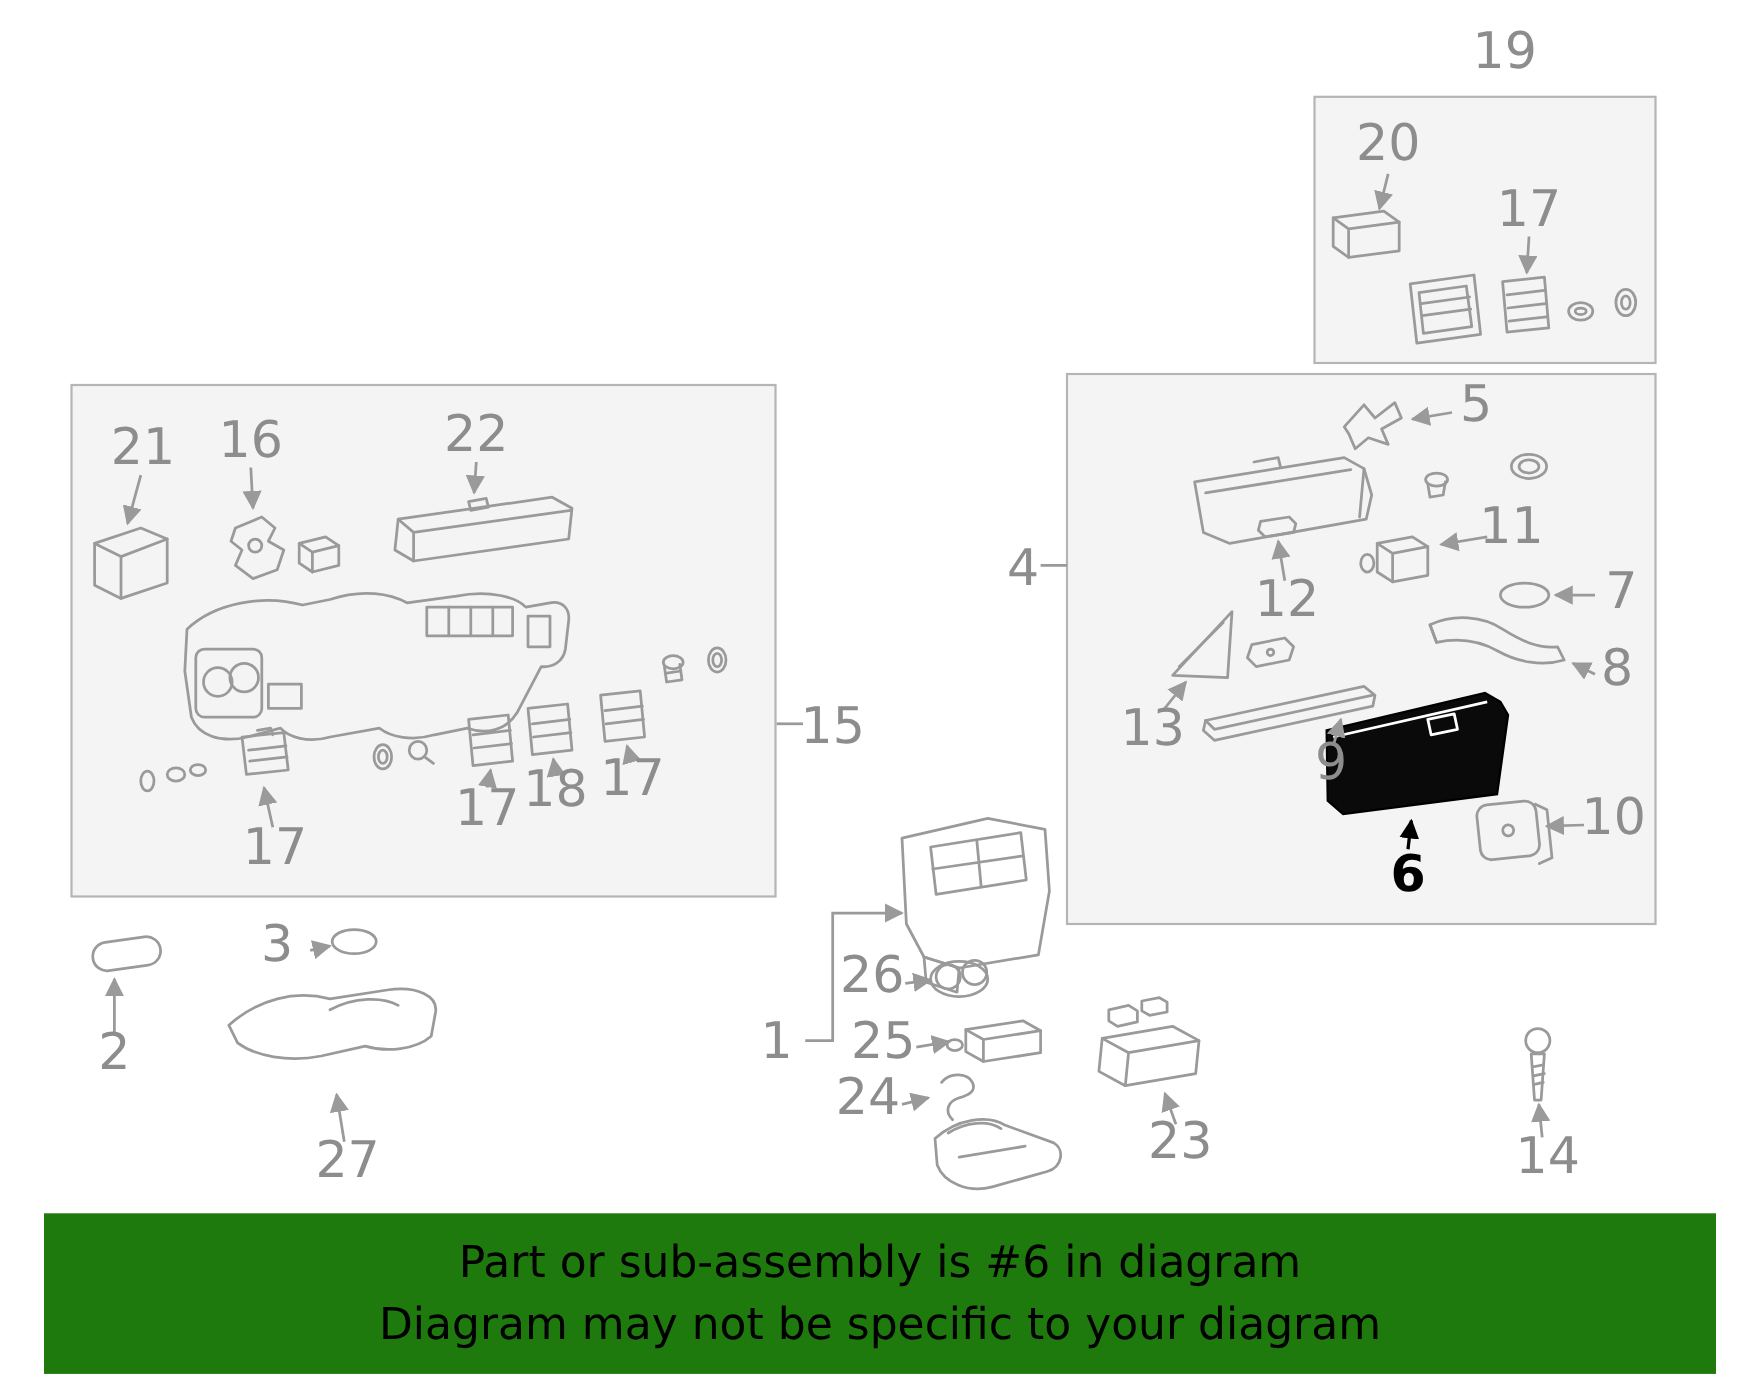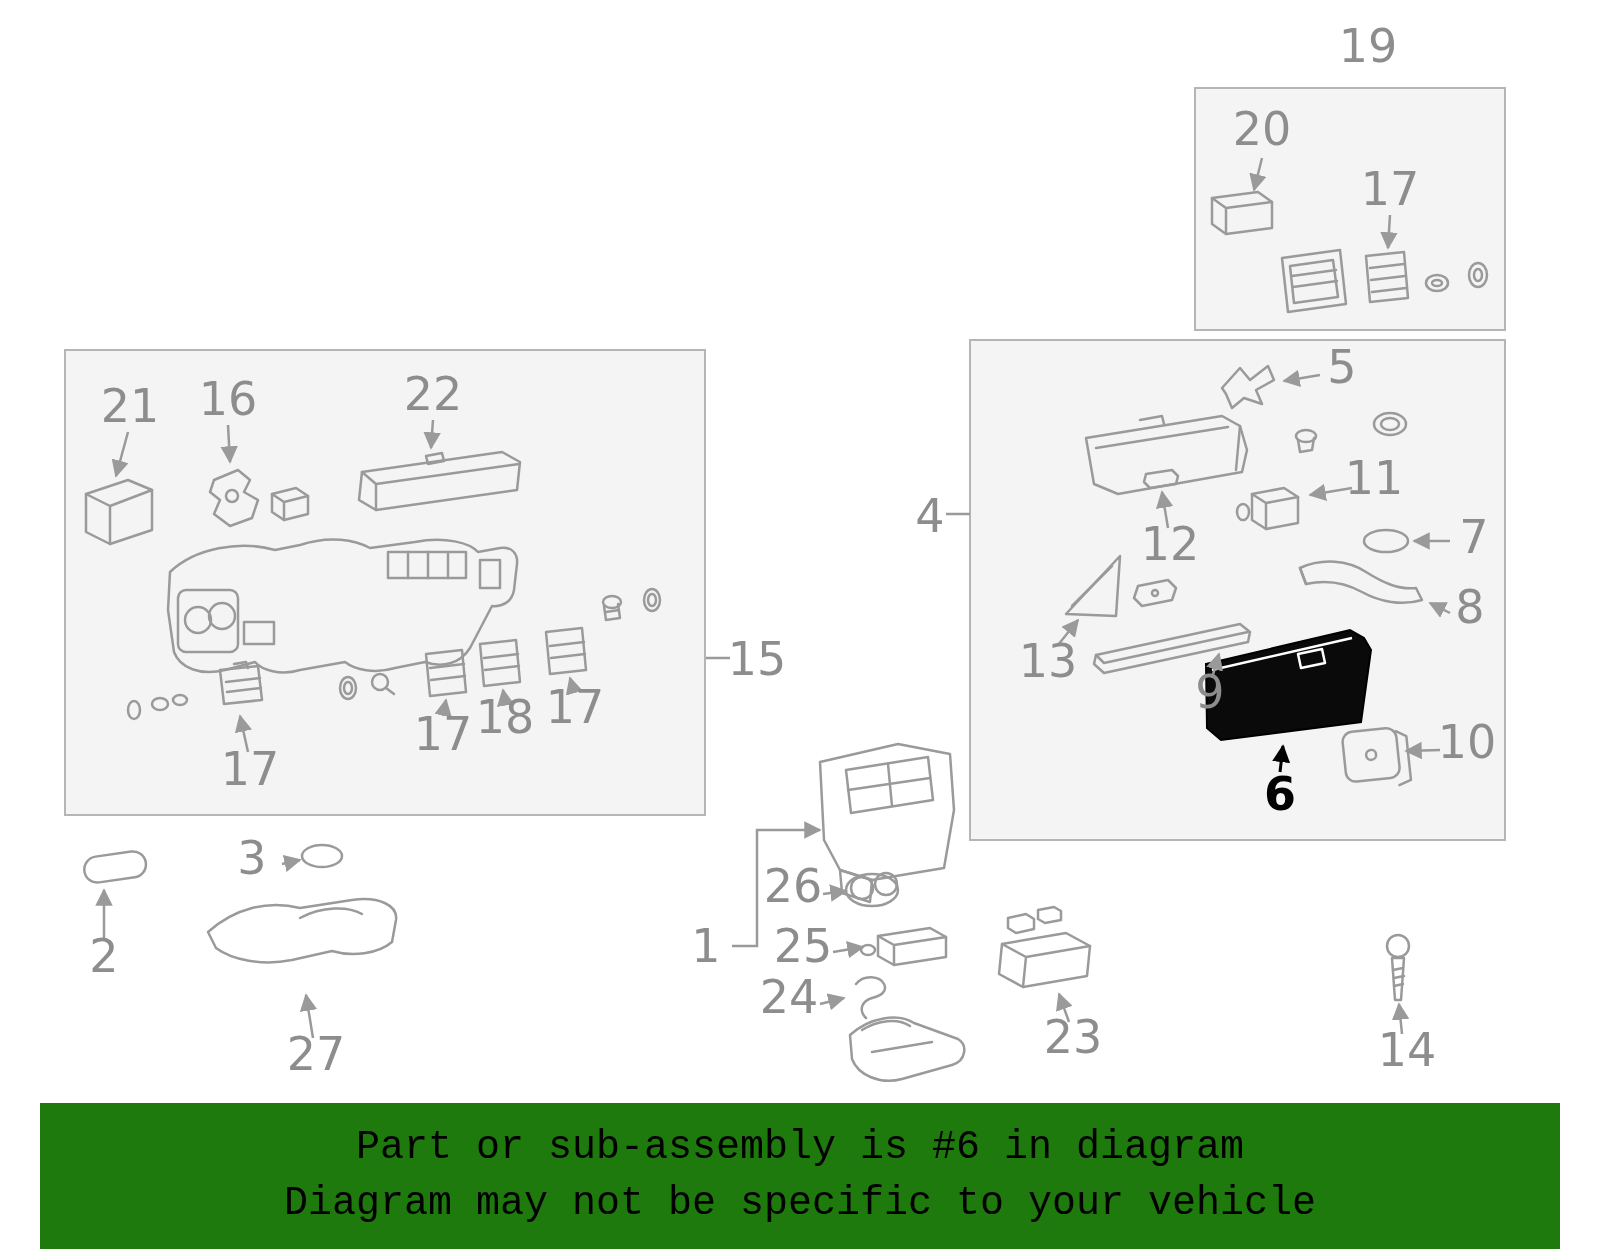--- a/index.html
+++ b/index.html
@@ -9,21 +9,21 @@
   .callout{font-size:46px;fill:#8d8d8d;}
   .callout.dark{fill:#000000;font-weight:bold;}
   .part{stroke:#9a9a9a;stroke-width:2.5;fill:none;stroke-linejoin:round;stroke-linecap:round;}
   .panelbox{fill:#f4f4f4;stroke:#b5b5b5;stroke-width:2;}
   .arrow{stroke:#9a9a9a;stroke-width:2.5;fill:none;}
   .arrowB{stroke:#000000;stroke-width:3;fill:none;}
   .hl{fill:#0a0a0a;stroke:#000000;stroke-width:2;}
   .hl-detail{stroke:#ffffff;stroke-width:2.5;fill:none;stroke-linejoin:round;}
   .banner{position:absolute;left:40px;top:1103px;width:1520px;height:146px;background:#1f7a0e;
           display:flex;flex-direction:column;align-items:center;justify-content:center;
-          color:#000;font-size:40px;line-height:1.4;font-family:Liberation Mono, monospace;}
+          color:#000;font-size:40px;line-height:1.4;}
 </style>
 </head>
 <body>
 
 <div class="stage">
 
 <svg width="1600" height="1249" viewBox="0 0 1600 1249">
   <defs>
     <marker id="arr" viewBox="0 0 10 10" refX="9" refY="5" markerWidth="7" markerHeight="7" orient="auto-start-reverse">
       <path d="M0,0 L10,5 L0,10 Z" fill="#9a9a9a"></path>
@@ -287,16 +287,16 @@
     <text class="callout" x="793" y="902">26</text>
     <text class="callout" x="803" y="962">25</text>
     <text class="callout" x="789" y="1013">24</text>
     <text class="callout" x="1073" y="1053">23</text>
     <text class="callout" x="1407" y="1066">14</text>
   </g>
 </svg>
 
 <div class="banner">
   <div>Part or sub-assembly is #6 in diagram</div>
-  <div>Diagram may not be specific to your vehicle</div>
+  <div>Diagram may not be specific to your diagram</div>
 </div>
 
 </div>
 
 </body></html>

